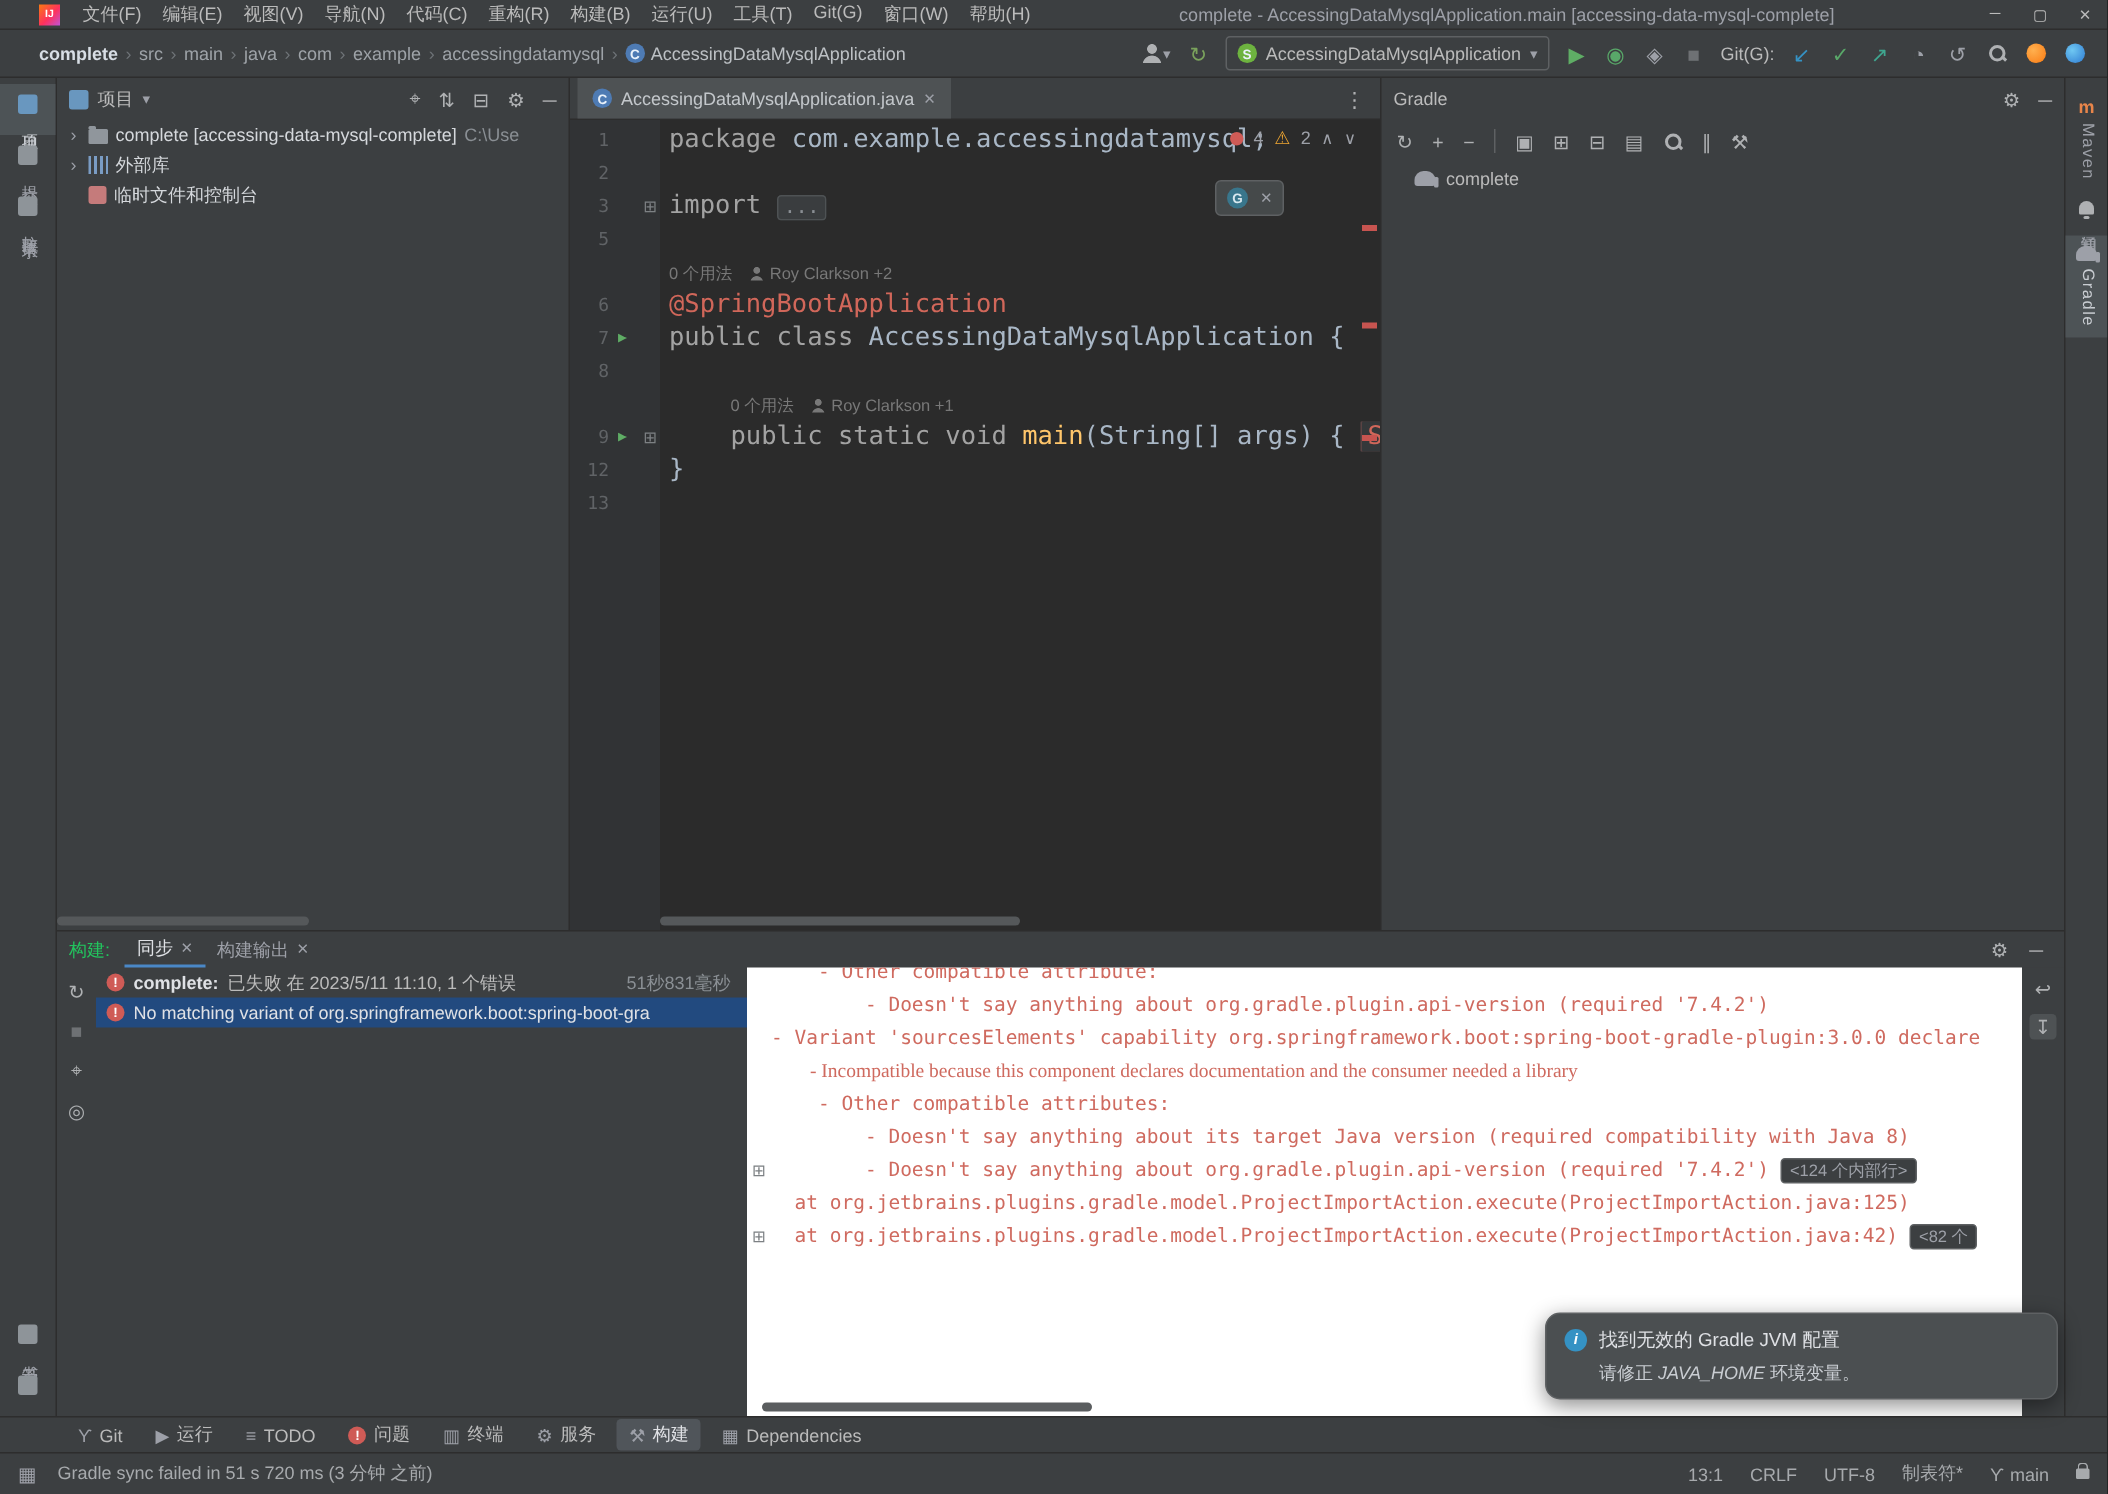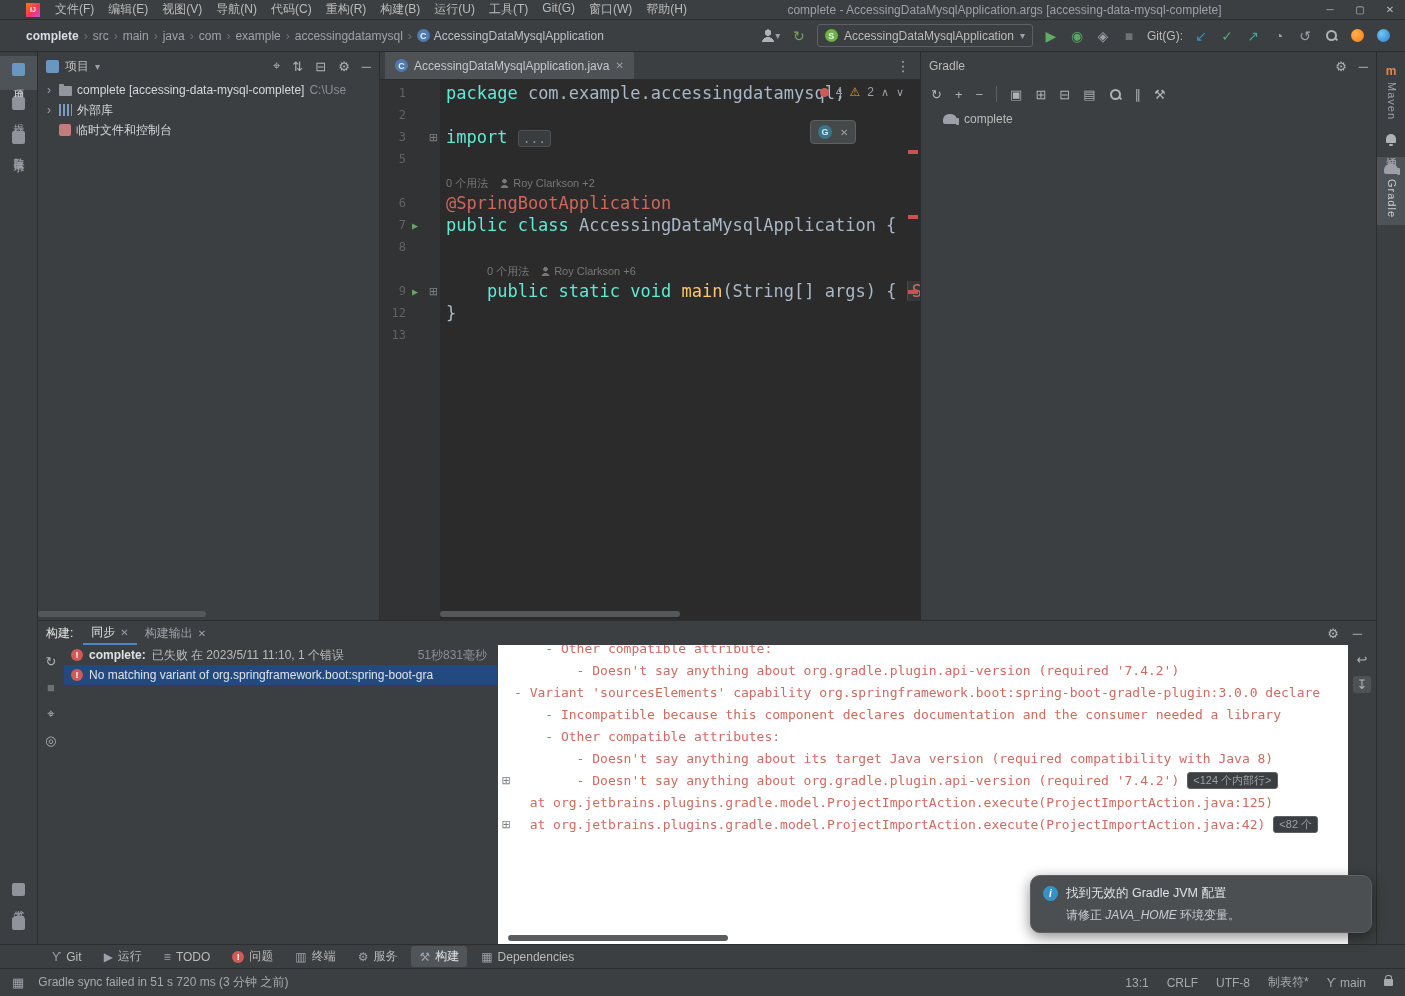--- a/index.html
+++ b/index.html
@@ -79,21 +79,21 @@
   .tab-more{margin-left:auto;padding:0 10px;color:#afb1b3;font-size:14px;}
   .editor-body{position:absolute;top:28px;left:0;right:0;bottom:0;overflow:hidden;}
   .editor-body::before{content:'';position:absolute;left:0;top:0;bottom:0;width:60px;background:#313335;}
   #code-lines{position:relative;padding-top:2px;}
   .code-line{display:flex;height:22px;align-items:center;font-family:"DejaVu Sans Mono",monospace;font-size:17px;}
   .ln{width:26px;flex:none;text-align:right;color:#606366;font-size:12px;font-family:"DejaVu Sans Mono",monospace;}
   .gicons{width:34px;flex:none;display:flex;align-items:center;position:relative;height:100%;}
   .run-arrow{color:#5fad65;font-size:10px;margin-left:6px;}
   .fold-mark{position:absolute;right:2px;color:#7d8184;font-size:11px;font-family:"Liberation Sans",sans-serif;}
   .code{white-space:pre;padding-left:6px;overflow:hidden;}
-  .tk-kw{color:#5eead4;}
+  .tk-kw{color:#a3a3a3;}
   .tk-plain{color:#a9b7c6;}
   .tk-err{color:#d1675a;}
   .tk-method{color:#ffc66b;}
   .tk-hint{color:#787878;font-size:11px;font-family:"Liberation Sans",sans-serif;margin-right:12px;}
   .tk-foldchip{background:#3a3d3f;border:1px solid #4e5254;border-radius:3px;color:#8a8f94;font-size:13px;padding:0 4px;}
   .tk-errchip{background:#35383a;border:1px solid #5a4343;border-radius:2px;color:#d1675a;padding:0 4px;}
   .person-ic{display:inline-block;width:9px;height:9px;margin-right:4px;vertical-align:-1px;
      background:radial-gradient(circle at 50% 25%,#787878 2px,rgba(0,0,0,0) 2.5px),
                 radial-gradient(circle at 50% 115%,#787878 4px,rgba(0,0,0,0) 4.5px);}
   .inspections{position:absolute;top:5px;right:16px;display:flex;align-items:center;gap:7px;color:#9da0a8;font-size:12px;}
@@ -110,21 +110,21 @@
   .gradle-panel{position:absolute;left:920px;top:52px;width:456px;height:568px;background:#3c3f41;
                 border-left:1px solid #2d2d2d;box-sizing:border-box;}
   .gradle-toolbar{height:28px;display:flex;align-items:center;gap:13px;padding:0 10px;color:#afb1b3;}
   .gtb-ic{display:inline-flex;align-items:center;justify-content:center;font-size:13px;}
   .tb-sep{width:1px;height:16px;background:#5e6163;display:inline-block;}
   .gradle-tree-row{height:22px;display:flex;align-items:center;gap:7px;padding-left:22px;color:#bbbbbb;}
   
   .bottom-panel{position:absolute;left:38px;top:620px;width:1338px;height:324px;background:#3c3f41;
                 border-top:1px solid #2d2d2d;box-sizing:border-box;}
   .bp-header{height:24px;display:flex;align-items:center;padding:0 6px;box-sizing:border-box;}
-  .bp-title{color:#e5e5e5;margin:0 10px 0 2px;}
+  .bp-title{color:#22c55e;margin:0 10px 0 2px;}
   .bt-tab{display:flex;align-items:center;gap:5px;padding:0 8px;height:100%;color:#9da0a8;box-sizing:border-box;}
   .bt-tab.active{color:#dfe1e5;border-bottom:2px solid #4a88c7;}
   .bp-header .ph-icons{margin-left:auto;display:flex;gap:14px;color:#afb1b3;font-size:13px;padding-right:8px;}
   .bp-body{position:absolute;top:24px;left:0;right:0;bottom:0;display:flex;}
   .bp-tools{width:26px;flex:none;display:flex;flex-direction:column;align-items:center;gap:11px;padding-top:9px;color:#afb1b3;font-size:13px;}
   .bp-tools .disabled{color:#6e7174;}
   .bp-list{width:434px;flex:none;overflow:hidden;}
   .bp-row{height:20px;display:flex;align-items:center;gap:6px;padding:0 7px;white-space:nowrap;overflow:hidden;color:#bbbbbb;}
   .bp-row.selected{background:#224a7f;color:#dfe1e5;}
   .err-badge{width:12px;height:12px;border-radius:50%;background:#cf5b56;color:#fff;font-size:9px;font-weight:bold;
@@ -180,21 +180,21 @@
         <span class="menu-item">导航(N)</span>
         <span class="menu-item">代码(C)</span>
         <span class="menu-item">重构(R)</span>
         <span class="menu-item">构建(B)</span>
         <span class="menu-item">运行(U)</span>
         <span class="menu-item">工具(T)</span>
         <span class="menu-item">Git(G)</span>
         <span class="menu-item">窗口(W)</span>
         <span class="menu-item">帮助(H)</span>
       </div>
-    <div class="win-title">complete - AccessingDataMysqlApplication.args [accessing-data-mysql-complete]</div>
+    <div class="win-title">complete - AccessingDataMysqlApplication.main [accessing-data-mysql-complete]</div>
     <div class="win-controls" id="win-controls">
         <span>─</span>
         <span>▢</span>
         <span>✕</span>
       </div>
   </div>
 
   <div class="toolbar">
     <div id="breadcrumbs" style="display:flex;align-items:center;">
         <span class="crumb first">
@@ -396,21 +396,21 @@
             <span class="code"><span class="tk-kw">public class </span><span class="tk-plain">AccessingDataMysqlApplication {</span></span>
           </div>
           <div class="code-line">
             <span class="ln">8</span>
             <span class="gicons"></span>
             <span class="code"></span>
           </div>
           <div class="code-line">
             <span class="ln"></span>
             <span class="gicons"></span>
-            <span class="code"><span class="tk-plain">    </span><span class="tk-hint">0 个用法</span><span class="tk-hint"><span class="person-ic"></span><span>Roy Clarkson +6</span></span></span>
+            <span class="code"><span class="tk-plain">    </span><span class="tk-hint">0 个用法</span><span class="tk-hint"><span class="person-ic"></span><span>Roy Clarkson +1</span></span></span>
           </div>
           <div class="code-line">
             <span class="ln">9</span>
             <span class="gicons">
               <span class="run-arrow">▶</span>
               <span class="fold-mark">⊞</span>
             </span>
             <span class="code"><span class="tk-plain">    </span><span class="tk-kw">public static void </span><span class="tk-method">main</span><span class="tk-plain">(String[] args) </span><span class="tk-plain">{ </span><span class="tk-errchip">SpringApplicat</span></span>
           </div>
           <div class="code-line">
@@ -509,21 +509,21 @@
           <div class="bp-row selected">
             <span class="err-badge">!</span>
             <span class="seg-plain">No matching variant of org.springframework.boot:spring-boot-gra</span>
           </div>
         </div>
       <div class="bp-console">
         <div id="console-lines">
             <div class="c-line"><span class="c-fold"></span><span class="c-text" style="padding-left: 4ch;">- Other compatible attribute:</span></div>
             <div class="c-line"><span class="c-fold"></span><span class="c-text" style="padding-left: 8ch;">- Doesn't say anything about org.gradle.plugin.api-version (required '7.4.2')</span></div>
             <div class="c-line"><span class="c-fold"></span><span class="c-text" style="padding-left: 0ch;">- Variant 'sourcesElements' capability org.springframework.boot:spring-boot-gradle-plugin:3.0.0 declare</span></div>
-            <div class="c-line"><span class="c-fold"></span><span class="c-text" style="padding-left: 4ch;">- Incompatible because this component declares documentation and the consumer needed a library</span></div>
+            <div class="c-line"><span class="c-fold"></span><span class="c-text" style="padding-left: 4ch; font-family: Liberation Serif, serif;">- Incompatible because this component declares documentation and the consumer needed a library</span></div>
             <div class="c-line"><span class="c-fold"></span><span class="c-text" style="padding-left: 4ch; text-align: right;">- Other compatible attributes:</span></div>
             <div class="c-line"><span class="c-fold"></span><span class="c-text" style="padding-left: 8ch;">- Doesn't say anything about its target Java version (required compatibility with Java 8)</span></div>
             <div class="c-line"><span class="c-fold">⊞</span><span class="c-text" style="padding-left: 8ch;">- Doesn't say anything about org.gradle.plugin.api-version (required '7.4.2')</span><span class="chip">&lt;124 个内部行&gt;</span></div>
             <div class="c-line"><span class="c-fold"></span><span class="c-text" style="padding-left: 2ch;">at org.jetbrains.plugins.gradle.model.ProjectImportAction.execute(ProjectImportAction.java:125)</span></div>
             <div class="c-line"><span class="c-fold">⊞</span><span class="c-text" style="padding-left: 2ch;">at org.jetbrains.plugins.gradle.model.ProjectImportAction.execute(ProjectImportAction.java:42)</span><span class="chip">&lt;82 个</span></div>
           </div>
         <div class="console-hscroll"></div>
       </div>
       <div class="console-side" id="console-tools">
           <span class="cs-ic">↩</span>

